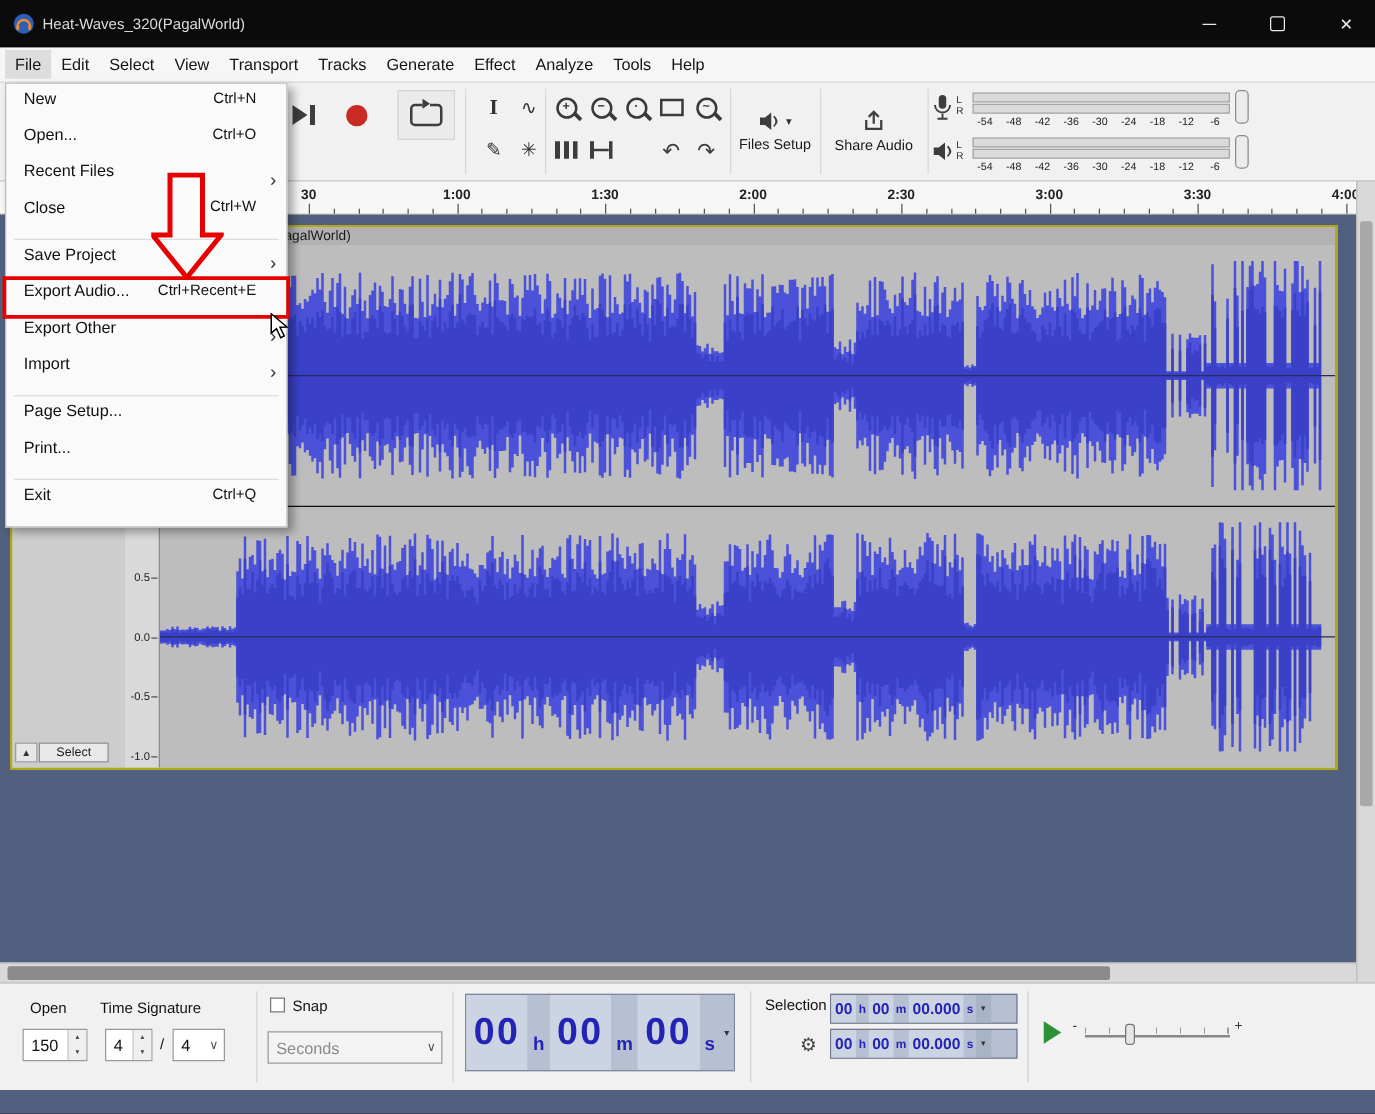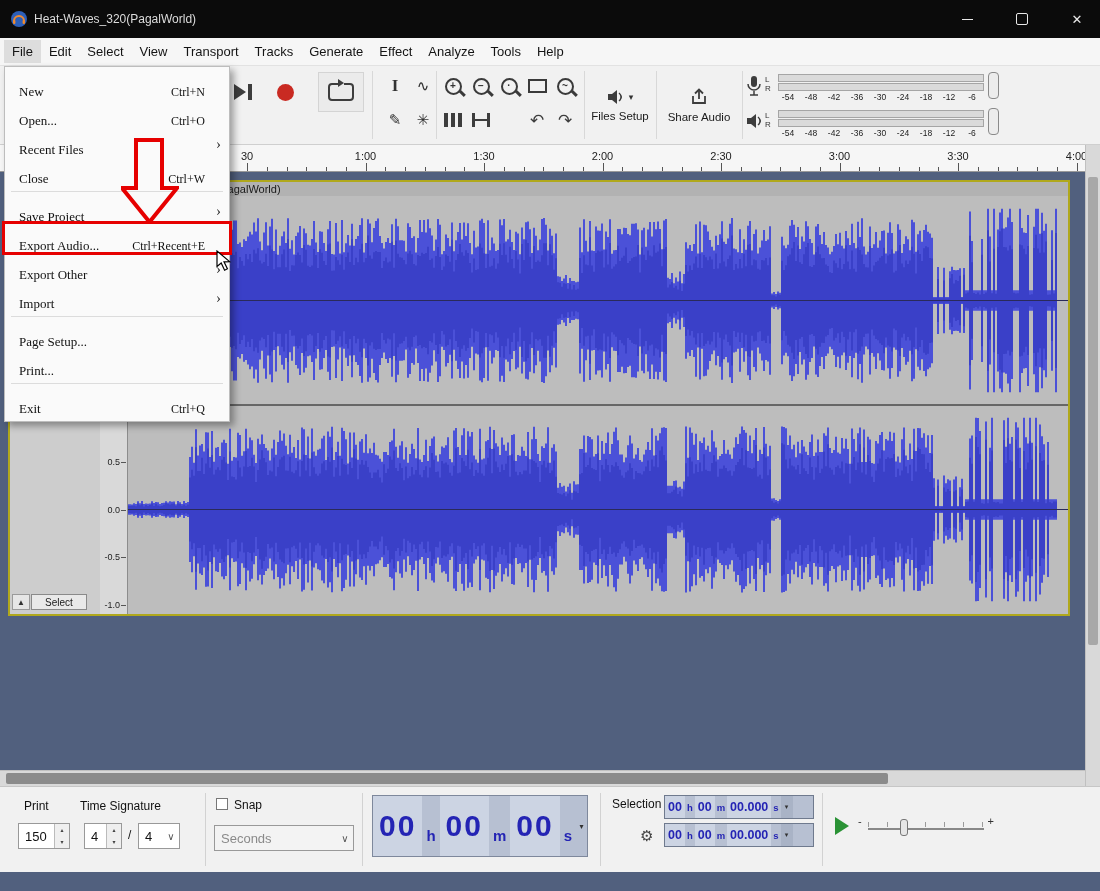--- a/index.html
+++ b/index.html
@@ -45,21 +45,21 @@
   .tsep{position:absolute;top:5px;bottom:5px;width:1px;background:#d8d8d8;}
   .bigbtn{position:absolute;top:6px;height:66px;border:0;background:transparent;display:flex;flex-direction:column;align-items:center;justify-content:center;gap:5px;padding:0;}
   .bigbtn .lbl{font-size:11.5px;color:#1a1a1a;white-space:nowrap;}
   .caret{font-size:9px;color:#333;}
   .meter{position:absolute;height:32px;width:262px;}
   .meter .chlab{position:absolute;left:19px;font-size:8px;color:#333;line-height:9px;}
   .meter .bar{position:absolute;left:32px;width:206px;height:8px;background:#dadada;border:1px solid #a5a5a5;box-sizing:border-box;}
   .meter-num{position:absolute;transform:translateX(-50%);top:22px;font-size:8.5px;color:#222;}
   .meter-thumb{position:absolute;left:242px;top:2px;width:11px;height:27px;background:#ececec;border:1px solid #8a8a8a;border-radius:4px;box-sizing:border-box;}
   
-  .ruler{position:absolute;left:0;top:145px;width:1085px;height:27px;background:#f6f6f6;border-bottom:1px solid #9a9a9a;box-sizing:border-box;}
+  .ruler{position:absolute;left:0;top:145px;width:1085px;height:27px;background:#f6f6f6;border-bottom:1px solid #9a9a9a;box-sizing:border-box;font-weight:bold;}
   .ruler-num{position:absolute;top:5px;transform:translateX(-50%);font-size:11px;color:#222;}
   .rtick{position:absolute;bottom:0;width:1px;background:#555;}
   
   .track{position:absolute;left:8px;top:180px;width:1062px;height:436px;border:2px solid #b0a81c;background:#cdcdcd;box-sizing:border-box;}
   .tpanel{position:absolute;left:0;top:0;width:90px;height:432px;background:#cdcdcd;}
   .collapse{position:absolute;left:2px;top:412px;width:18px;height:16px;border:1px solid #9a9a9a;background:#e6e6e6;font-size:8px;color:#333;display:flex;align-items:center;justify-content:center;box-sizing:border-box;}
   .selbtn{position:absolute;left:21px;top:412px;width:56px;height:16px;border:1px solid #8a8a8a;background:#e9e9e9;font-size:10px;color:#1a1a1a;font-family:"Liberation Sans",sans-serif;padding:0;box-sizing:border-box;}
   .vruler{position:absolute;left:90px;top:0;width:28px;height:432px;background:#d9d9d9;border-right:1px solid #8c8c8c;box-sizing:border-box;}
   .vr-num{position:absolute;right:7px;font-size:9px;color:#222;line-height:10px;}
   .vr-tick{position:absolute;right:1px;width:5px;height:1px;background:#555;}
@@ -99,21 +99,21 @@
   .ss-ticks{position:absolute;left:8px;right:8px;top:7px;height:5px;background:repeating-linear-gradient(to right,#9a9a9a 0 1px,transparent 1px 19px);}
   .ss-thumb{position:absolute;left:40px;top:4px;width:8px;height:17px;background:#e6e6e6;border:1px solid #777;border-radius:3px;box-sizing:border-box;}
   .ss-minus{position:absolute;left:-2px;top:0;font-size:11px;color:#333;}
   .ss-plus{position:absolute;right:-2px;top:0;font-size:11px;color:#333;}
   
   .statusbar{position:absolute;left:0;top:872px;width:1100px;height:19px;background:#f0f0f0;border-top:1px solid #cfcfcf;box-sizing:border-box;font-size:12px;color:#1a1a1a;}
   .status-text{position:absolute;left:10px;top:3px;}
   .sb-sep{position:absolute;left:238px;top:2px;bottom:2px;width:1px;background:#d8d8d8;}
   
   .filemenu{position:absolute;left:4px;top:66px;width:226px;background:#fafafa;border:1px solid #bdbdbd;box-shadow:4px 4px 7px rgba(0,0,0,0.35);padding:4px 0;box-sizing:border-box;z-index:50;}
-  .fm-item{position:relative;height:29px;display:flex;align-items:flex-end;padding:0 24px 0 14px;font-size:13px;color:#111;font-family:Liberation Serif, serif;}
+  .fm-item{position:relative;height:29px;display:flex;align-items:flex-start;padding:0 24px 0 14px;font-size:13px;color:#111;}
   .fm-right{margin-left:auto;font-size:12px;color:#111;}
   .fm-chev{position:absolute;right:8px;top:50%;transform:translateY(-50%);font-size:15px;color:#333;line-height:1;}
   .fm-sep{height:1px;background:#dcdcdc;margin:4px 6px;}
   
   .annot-rect{position:absolute;left:2px;top:221px;width:230px;height:34px;border:3px solid #e60000;box-sizing:border-box;z-index:60;pointer-events:none;}
   .annot-arrow{position:absolute;left:121px;top:138px;z-index:60;pointer-events:none;}
   .cursor{position:absolute;left:216px;top:250px;z-index:70;pointer-events:none;}
 </style>
 </head>
 <body>
@@ -393,21 +393,21 @@
   </div>
 
   <div class="hscroll">
       <div class="hthumb"></div>
     </div>
   <div class="vscroll">
       <div class="vthumb"></div>
     </div>
 
   <div class="bottombar">
-    <span class="bb-label" style="left:24px;top:12px">Print</span>
+    <span class="bb-label" style="left:24px;top:12px">Open</span>
     <span class="bb-label" style="left:80px;top:12px">Time Signature</span>
     <div class="spin" style="left:18px;top:36px;width:52px">
       <span class="spin-val">150</span>
       <span class="spin-btns">
           <i>▴</i>
           <i>▾</i>
         </span>
     </div>
     <div class="spin" style="left:84px;top:36px;width:38px">
       <span class="spin-val">4</span>

